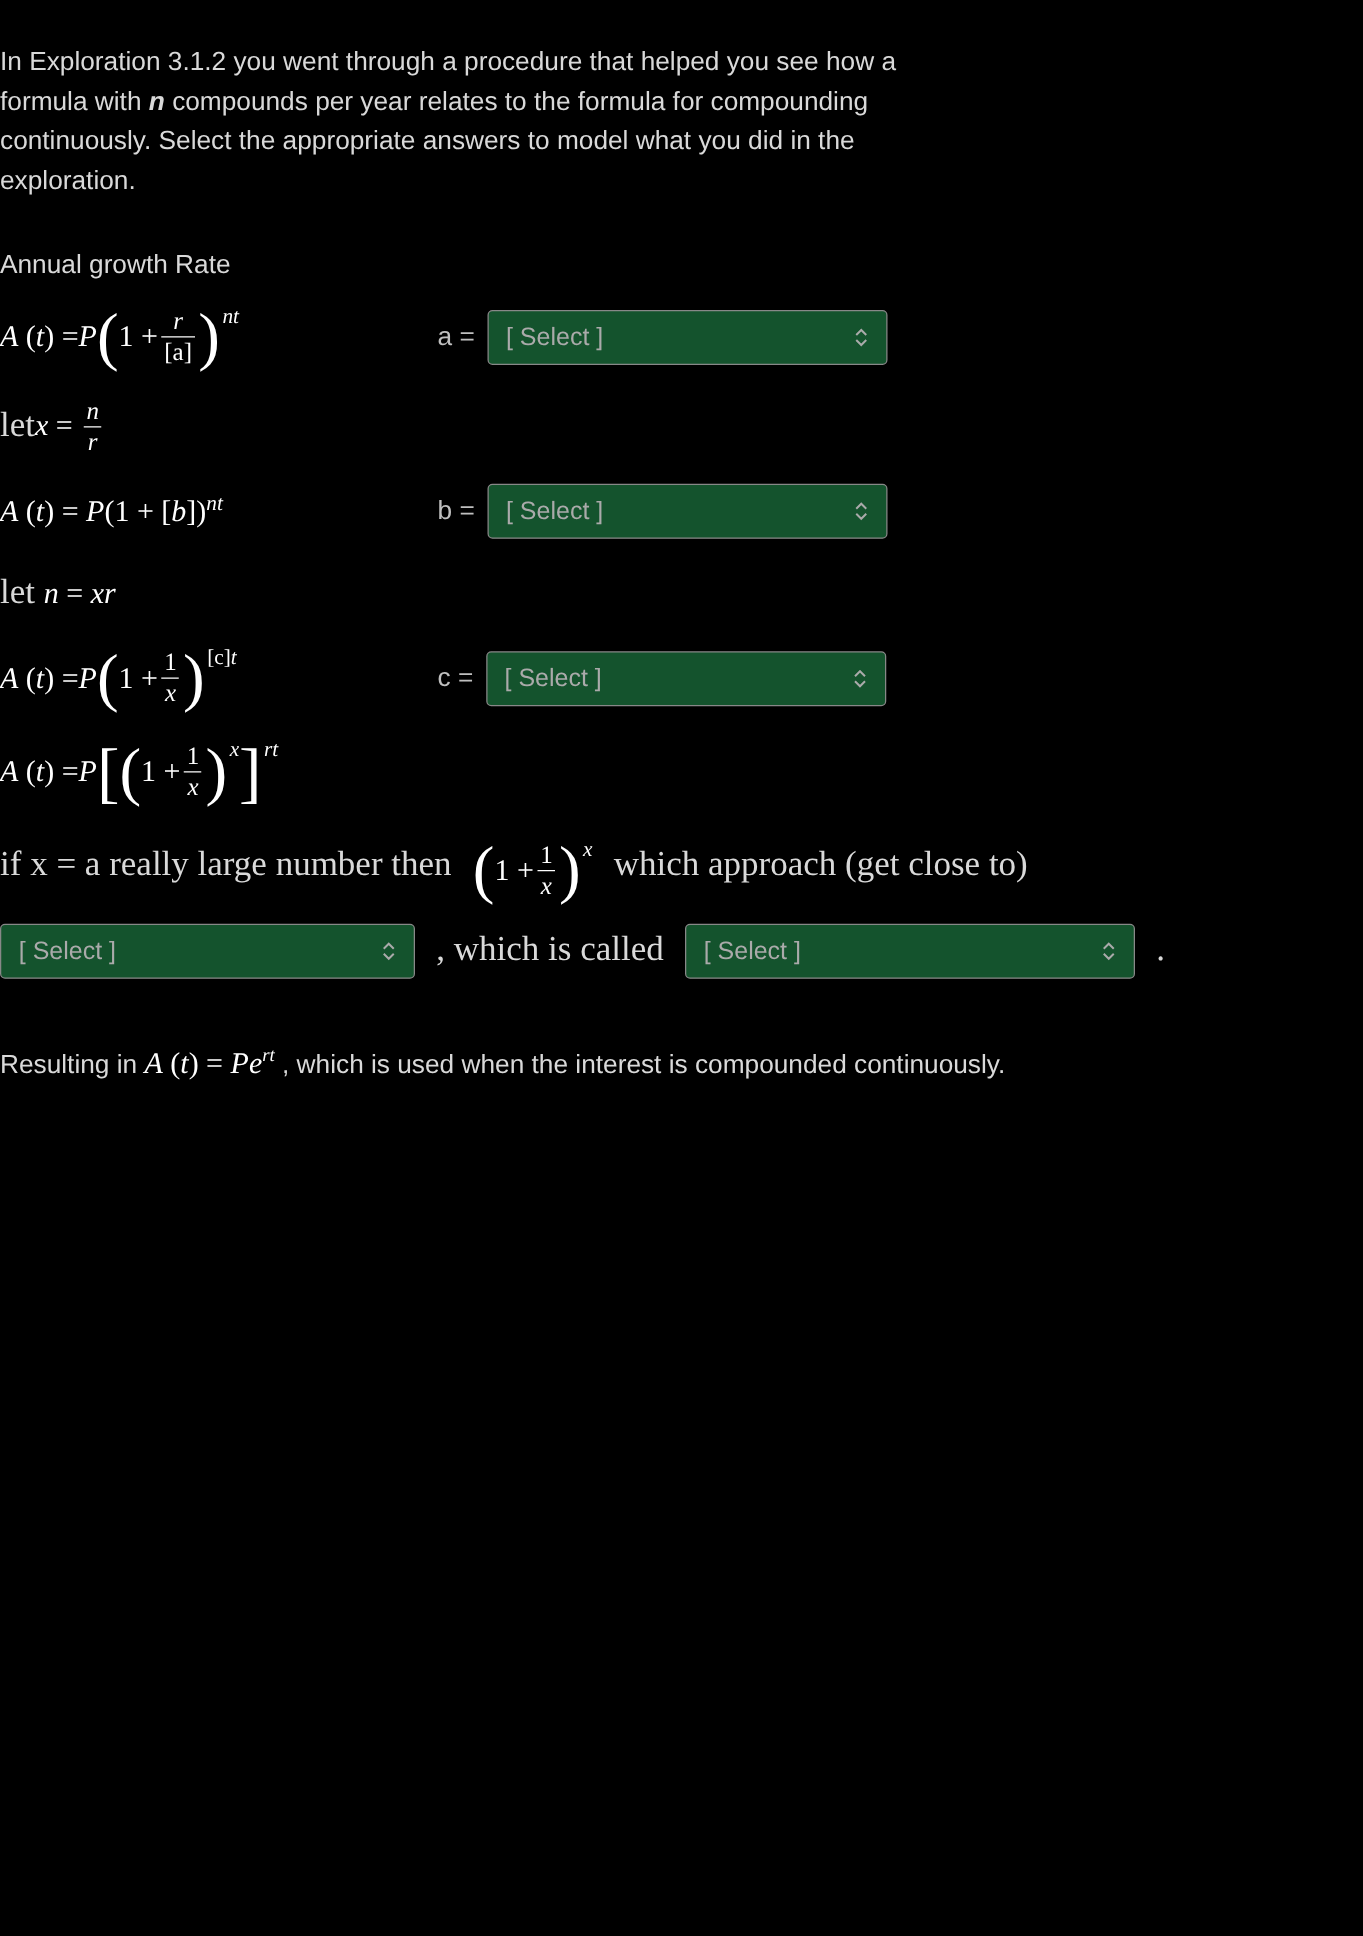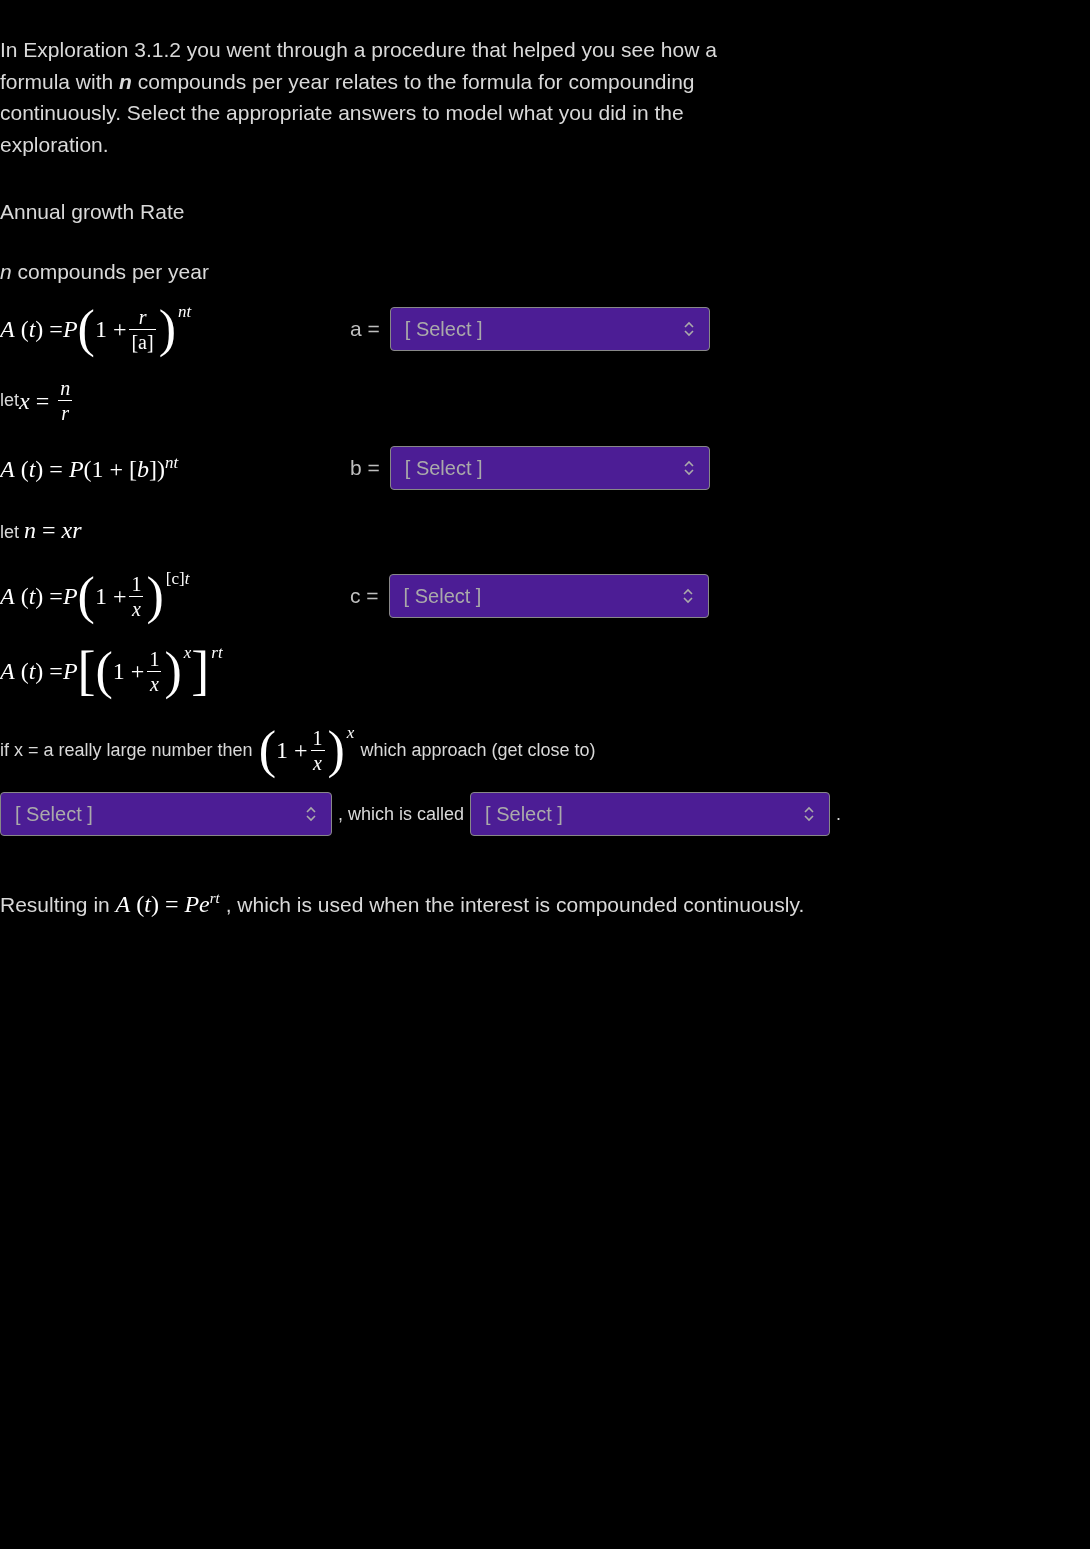--- a/index.html
+++ b/index.html
@@ -55,21 +55,21 @@
   .select {
     display: inline-flex;
     align-items: center;
     justify-content: space-between;
     box-sizing: border-box;
     min-width: 320px;
     height: 44px;
     padding: 0 14px;
     border: 1px solid #888;
     border-radius: 4px;
-    background: #4c1d95;
+    background: #14532d;
     color: #aaa;
     font-size: 20px;
     cursor: pointer;
   }
   .select.small { min-width: 332px; }
   .select .arrows {
     font-size: 14px;
     line-height: 1;
     color: #aaa;
     letter-spacing: -2px;
@@ -109,48 +109,44 @@
   }
   .sup {
     font-size: 17px;
     align-self: flex-start;
     margin-top: -4px;
     margin-left: 2px;
     font-style: italic;
   }
   .sup-nrm { font-style: normal; }
   .line-txt {
-    font-family:Liberation Sans, sans-serif;
+    font-family:Liberation Serif, serif;
     color:#d9d9d9;
-    font-size:18px;
+    font-size:28px;
   }
   .flowline {
     display:flex;
-    align-items:center;
     flex-wrap:wrap;
-    gap:0 6px;
+    gap:0 17px;
     margin: 16px 0;
   }
   .ital { font-style: italic; }
 </style>
 </head>
 <body>
 
 <div class="page">
 
   <p class="intro">
     <span>In Exploration 3.1.2 you went through a procedure that helped you see how a formula with </span><span class="bold-n">n</span><span> compounds per year relates to the formula for compounding continuously.  Select the appropriate answers to model what you did in the exploration.</span>
   </p>
 
   <div class="section-label">Annual growth Rate</div>
 
 
-  <div class="section-label">
-    <span class="italic-n">n</span><span> compounds per year</span>
-  </div>
 
   <div class="row">
     <div class="lhs">
       <span class="bigexpr">
         <span class="math ital" style="font-size:24px;">A</span>
         <span class="math" style="font-size:24px;">&nbsp;(</span>
           <span class="math ital">t</span>
           <span class="math">) = </span>
         <span class="math ital">P</span>
         <span class="paren">(</span>

